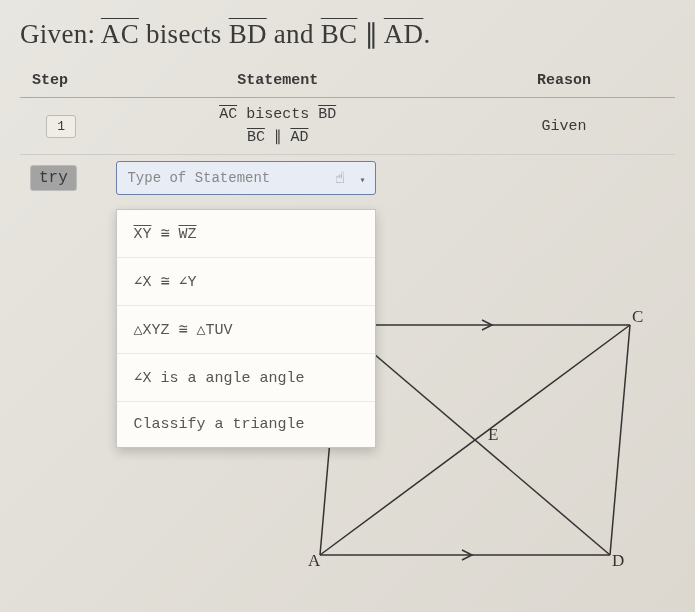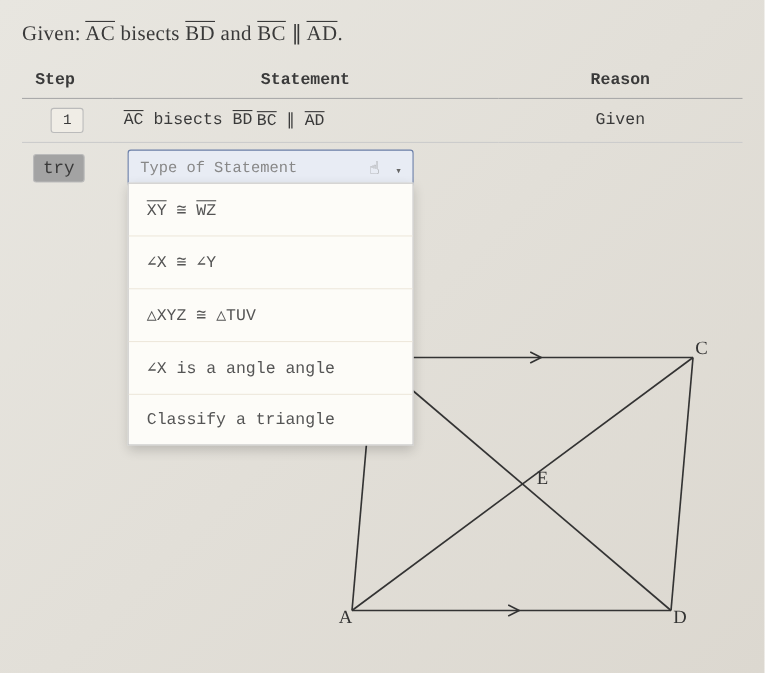--- a/index.html
+++ b/index.html
@@ -8,21 +8,21 @@
       background: linear-gradient(135deg, #e8e6e0 0%, #dcd8d0 100%);
       width: 695px;
       height: 612px;
       overflow: hidden;
       color: #3a3a3a;
     }
     .page {
       padding: 18px 20px;
     }
     .given, .prove {
-      font-size: 19px;
+      font-size: 27px;
       margin-bottom: 14px;
       letter-spacing: 0.3px;
     }
     .given .overline, .prove .overline, .cell .overline {
       text-decoration: overline;
       text-decoration-thickness: 1px;
     }
     .content {
       margin-top: 10px;
       display: flex;
@@ -61,21 +61,21 @@
     .try-box {
       display: inline-block;
       border: 1px solid #bbb;
       border-radius: 3px;
       padding: 3px 8px;
       background: #a3a3a3;
       font-size: 16px;
     }
     .statement-stack {
       display: flex;
-      flex-direction: row;
+      flex-direction: column;
       gap: 4px;
       align-items: center;
     }
     .dropdown-wrap {
       position: relative;
       width: 260px;
       margin-left: 4px;
     }
     .dropdown-trigger {
       border: 1.5px solid #6b7fa8;
@@ -92,21 +92,21 @@
     .cursor {
       font-size: 16px;
     }
     .caret {
       font-size: 10px;
       color: #666;
       margin-left: 6px;
     }
     .dropdown-menu {
       position: absolute;
-      top: 30px;
+      top: 48px;
       left: 0;
       width: 260px;
       background: #fdfcf8;
       border: 1px solid #c5c5c5;
       box-shadow: 0 4px 10px rgba(0,0,0,0.18);
       z-index: 10;
     }
     .dropdown-item {
       padding: 14px 16px;
       font-size: 15px;

